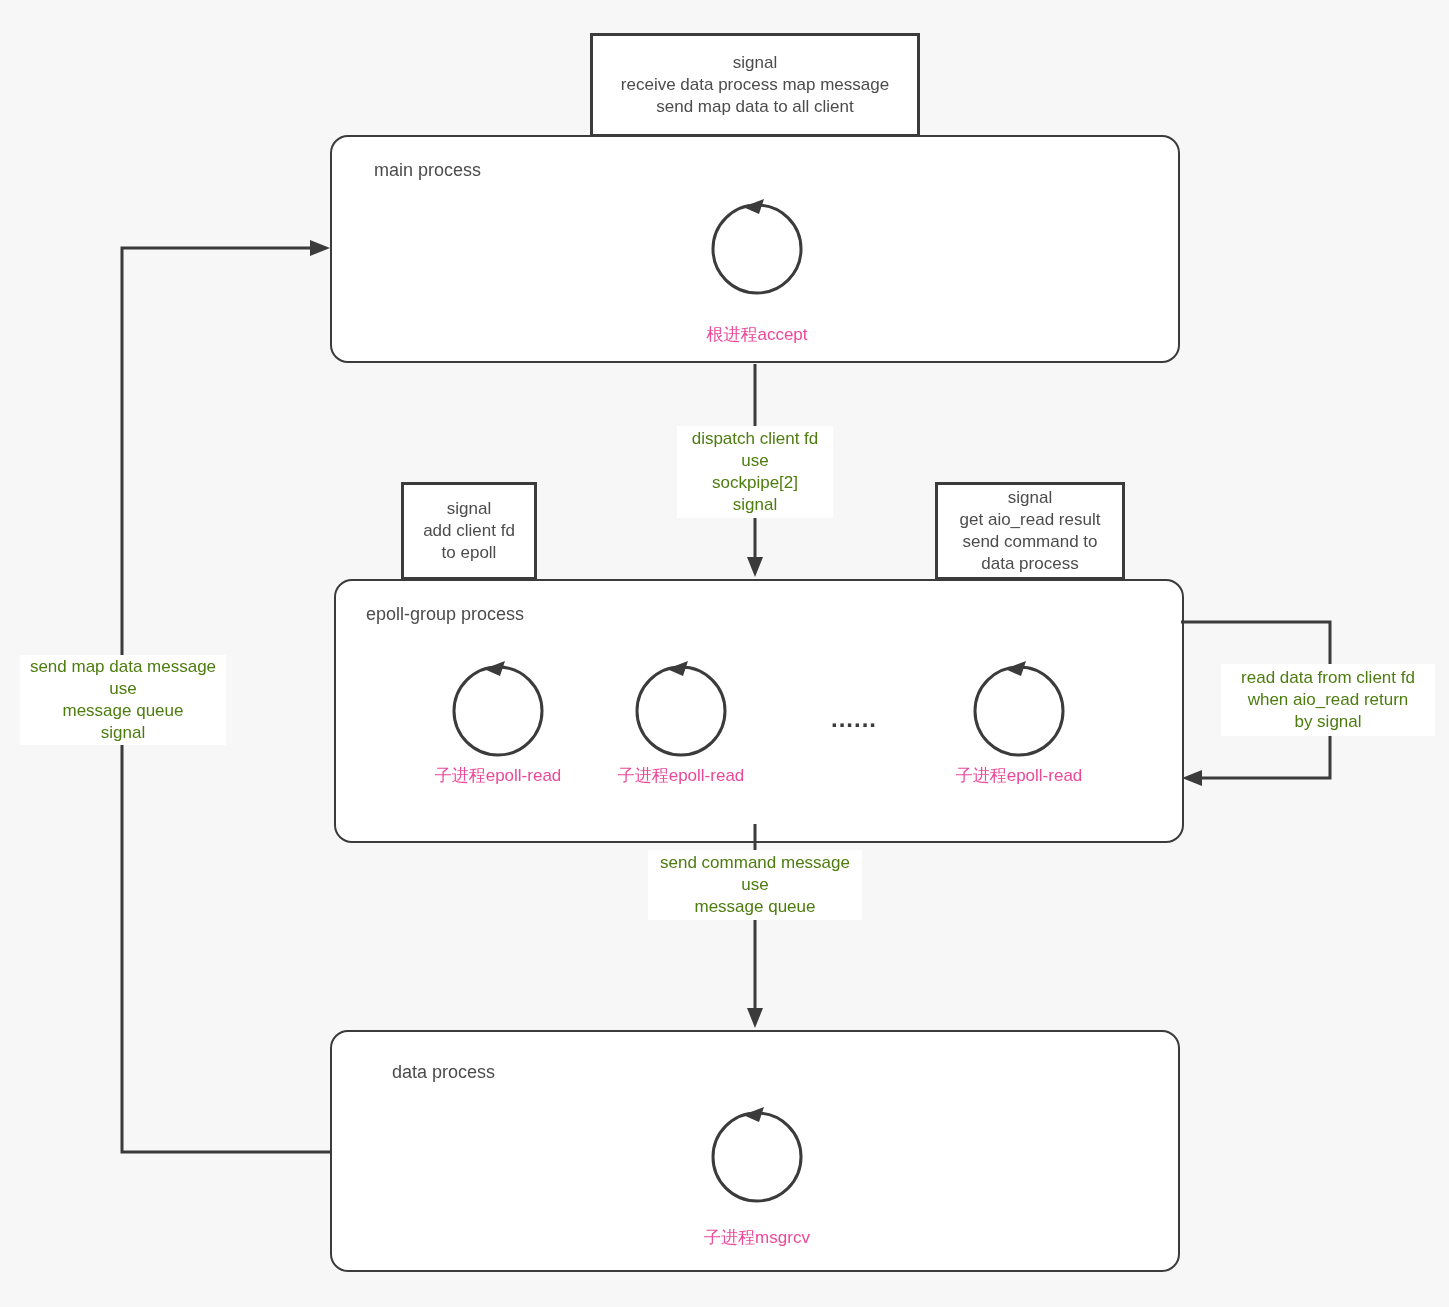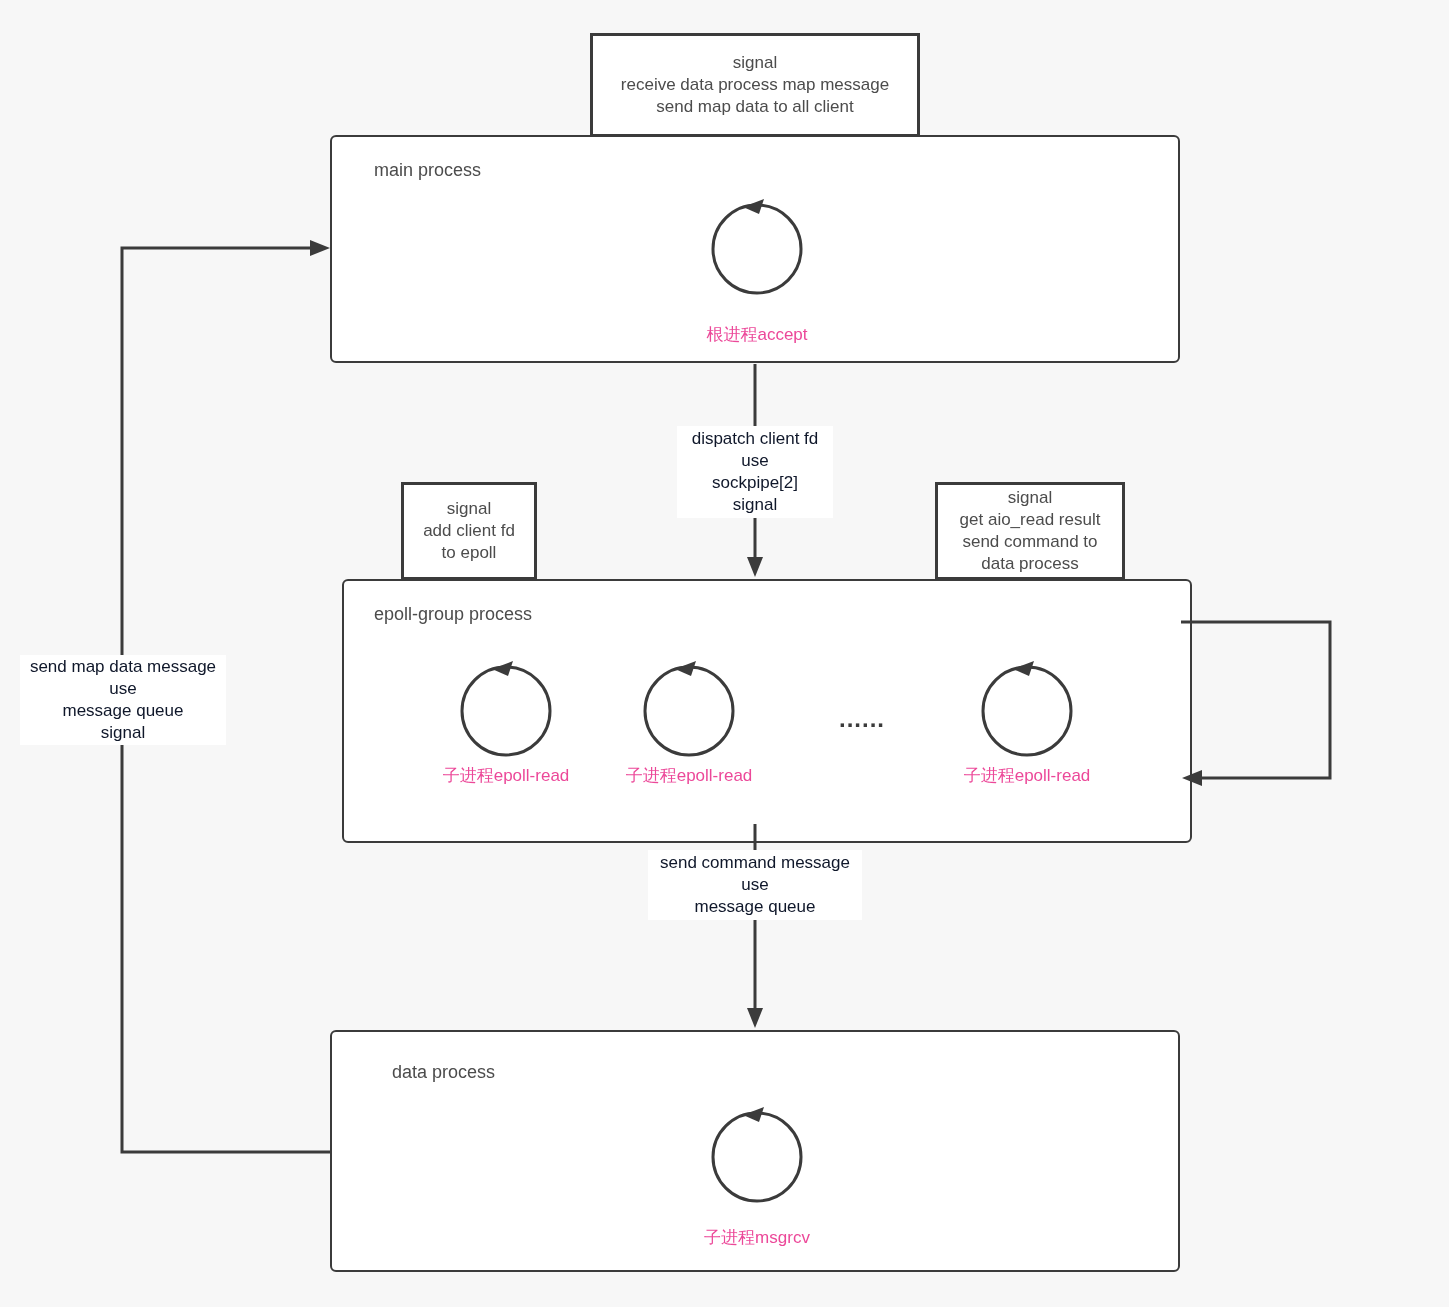--- a/index.html
+++ b/index.html
@@ -12,21 +12,21 @@
     position: relative;
     width: 1449px;
     height: 1307px;
     background: #f7f7f7;
     overflow: hidden;
   }
   .box {
     position: absolute;
     background: #ffffff;
     border: 2.5px solid #3b3b3b;
-    border-radius: 6px;
+    border-radius: 18px;
     box-sizing: border-box;
     z-index: 1;
   }
   .box-title {
     position: absolute;
     font-size: 18px;
     color: #4c4c4c;
     white-space: nowrap;
   }
   .loop-icon-wrap { position: absolute; width: 96px; height: 96px; }
@@ -71,41 +71,41 @@
   .edge-label {
     position: absolute;
     background: #ffffff;
     display: flex;
     align-items: center;
     justify-content: center;
     text-align: center;
     font-size: 17px;
     line-height: 22px;
     white-space: pre-line;
-    color: #0f172a;
+    color: #4d7c0f;
     z-index: 3;
   }
 </style>
 </head>
 <body>
 
 <div class="canvas">
 
   <div class="box" style="left:330px; top:135px; width:850px; height:228px;">
     <div class="box-title" style="left:42px; top:23px;">main process</div>
     <div class="loop-icon-wrap" style="left:377px; top:62px;">
       <svg width="96" height="96" viewBox="0 0 96 96">
         <circle cx="48" cy="50" r="44" fill="none" stroke="#3b3b3b" stroke-width="3"></circle>
         <path d="M34 8 L55 0 L50 15 Z" fill="#3b3b3b"></path>
       </svg>
     </div>
     <div class="loop-caption" style="left:315px; top:186px;">根进程accept</div>
   </div>
 
-  <div class="box" style="left:342px; top:579px; width:850px; height:264px;">
+  <div class="box" style="left:334px; top:579px; width:850px; height:264px;">
     <div class="box-title" style="left:30px; top:23px;">epoll-group process</div>
 
     <div class="loop-icon-wrap" style="left:114px; top:80px;">
       <svg width="96" height="96" viewBox="0 0 96 96">
         <circle cx="48" cy="50" r="44" fill="none" stroke="#3b3b3b" stroke-width="3"></circle>
         <path d="M34 8 L55 0 L50 15 Z" fill="#3b3b3b"></path>
       </svg>
     </div>
     <div class="loop-caption" style="left:52px; top:183px;">子进程epoll-read</div>
 
@@ -182,14 +182,17 @@
 
   <div class="edge-label" style="left:648px; top:850px; width:214px; height:70px;">send command message
 use
 message queue</div>
 
   <div class="edge-label" style="left:20px; top:655px; width:206px; height:90px;">send map data message
 use
 message queue
 signal</div>
 
+  <div class="edge-label" style="left:1221px; top:664px; width:214px; height:72px;">read data from client fd
+when aio_read return
+by signal</div>
 
 </div>
 
 </body></html>

